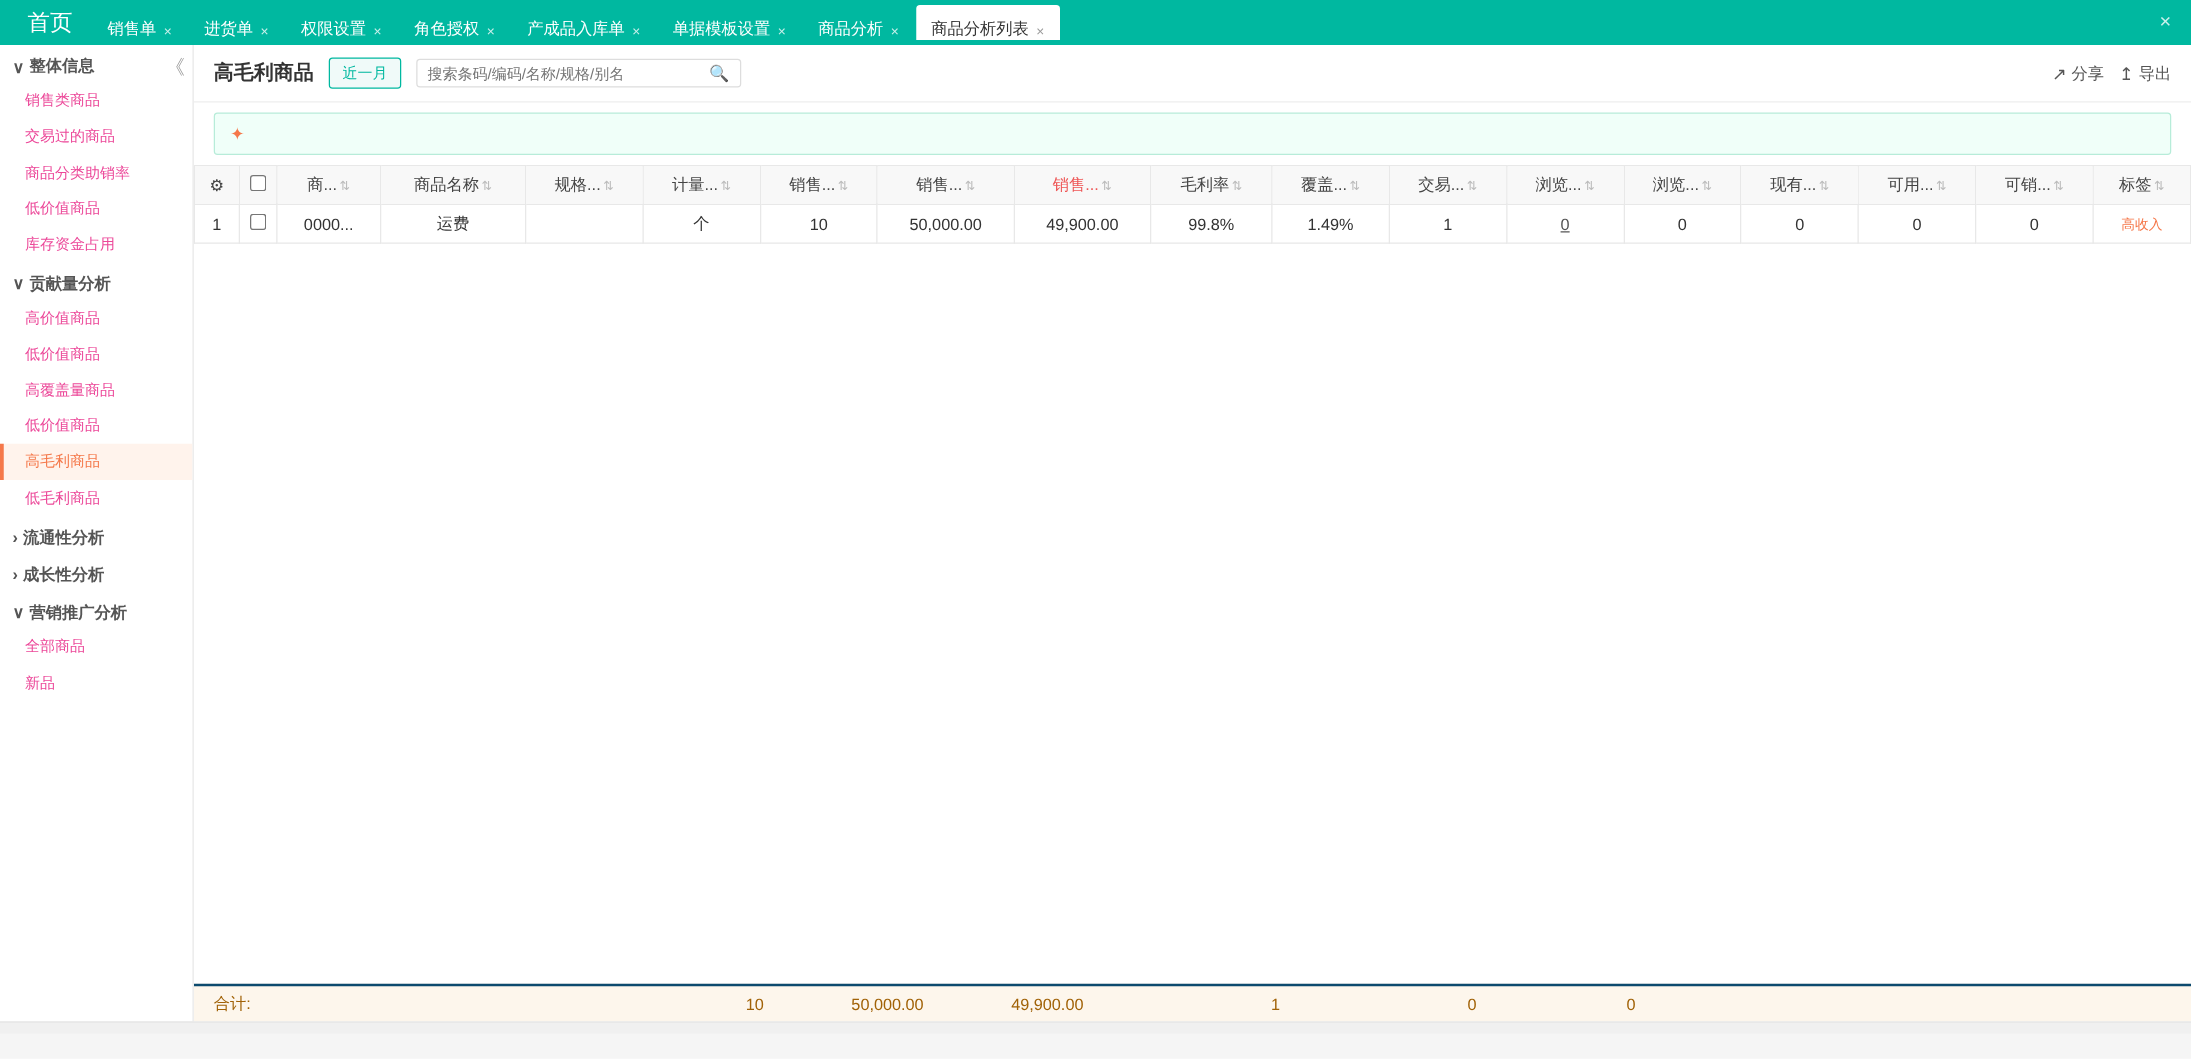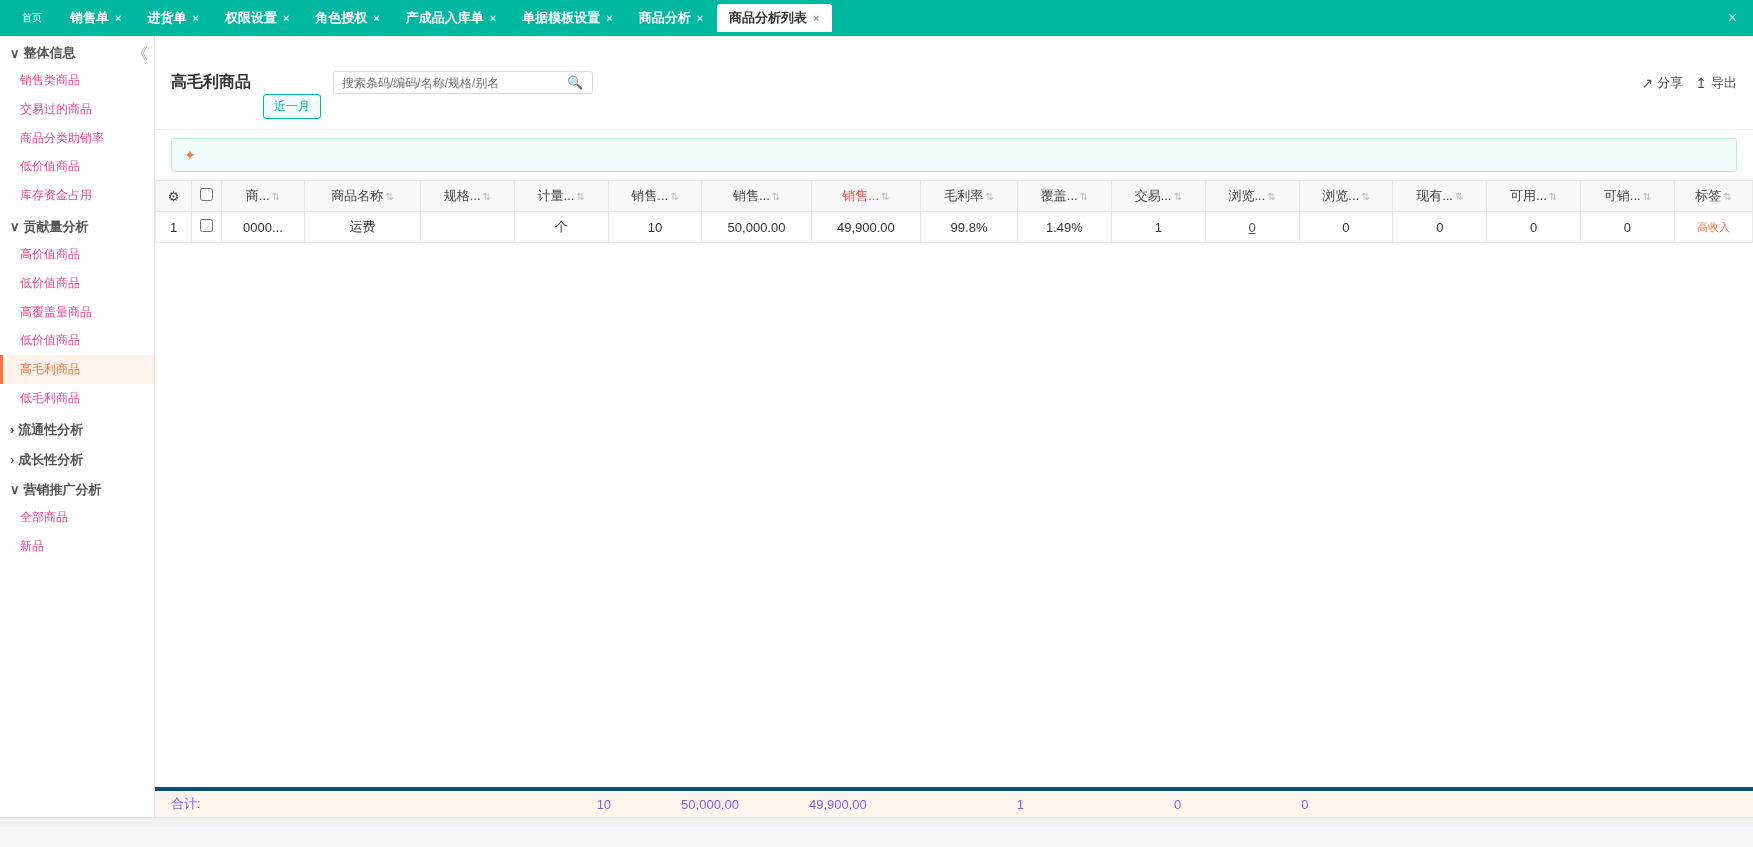--- a/index.html
+++ b/index.html
@@ -10,45 +10,44 @@
       display: flex;
       align-items: center;
       background: #00b8a0;
       height: 36px;
       padding: 0 8px;
       color: #fff;
       gap: 2px;
     }
     .nav-tab {
       display: flex;
-      align-items: center;
+      align-items: flex-end;
       height: 28px;
       padding: 0 12px;
       cursor: pointer;
       border-radius: 3px 3px 0 0;
       color: #fff;
       font-size: 13px;
       white-space: nowrap;
       gap: 4px;
-      font-weight: bold;
     }
     .nav-tab.active {
       background: #fff;
       color: #333;
     }
     .nav-tab .close-x {
       font-size: 11px;
       color: rgba(255,255,255,0.8);
       margin-left: 2px;
       cursor: pointer;
     }
     .nav-tab.active .close-x { color: #999; }
     .nav-home {
       padding: 0 14px;
-      font-size: 10px;
+      font-size: 18px;
       color: #fff;
       cursor: pointer;
       height: 28px;
       display: flex;
       align-items: center;
     }
     .nav-close-all {
       margin-left: auto;
       color: rgba(255,255,255,0.8);
       cursor: pointer;
@@ -127,21 +126,20 @@
       color: #333;
     }
     .filter-btn {
       background: #f0faf9;
       border: 1px solid #00b8a0;
       color: #00b8a0;
       padding: 3px 10px;
       border-radius: 3px;
       cursor: pointer;
       font-size: 12px;
-      margin-top: 48px;
     }
     .search-box {
       display: flex;
       align-items: center;
       border: 1px solid #ddd;
       border-radius: 3px;
       padding: 3px 8px;
       gap: 15px;
       flex: 1;
       max-width: 260px;
@@ -215,27 +213,27 @@
       color: #333;
       white-space: nowrap;
     }
     .tag-high { color: #f5784a; font-size: 11px; font-family: Liberation Serif, serif; }
     .underline { text-decoration: underline; color: #555; cursor: pointer; }
 
     
     .footer-bar {
       height: 30px;
       background: #fdf6ec;
-      border-top: 4px solid #0c4a6e;
+      border-top: 2px solid #0c4a6e;
       display: flex;
       align-items: center;
       padding: 0 16px;
       gap: 16px;
       font-size: 12px;
-      color: #8b5cf6;
+      color: #a16207;
       text-align: center;
     }
     .footer-values {
       display: flex;
       gap: 40px;
       margin-left: 60px;
     }
 
     
     .scrollbar-area {

